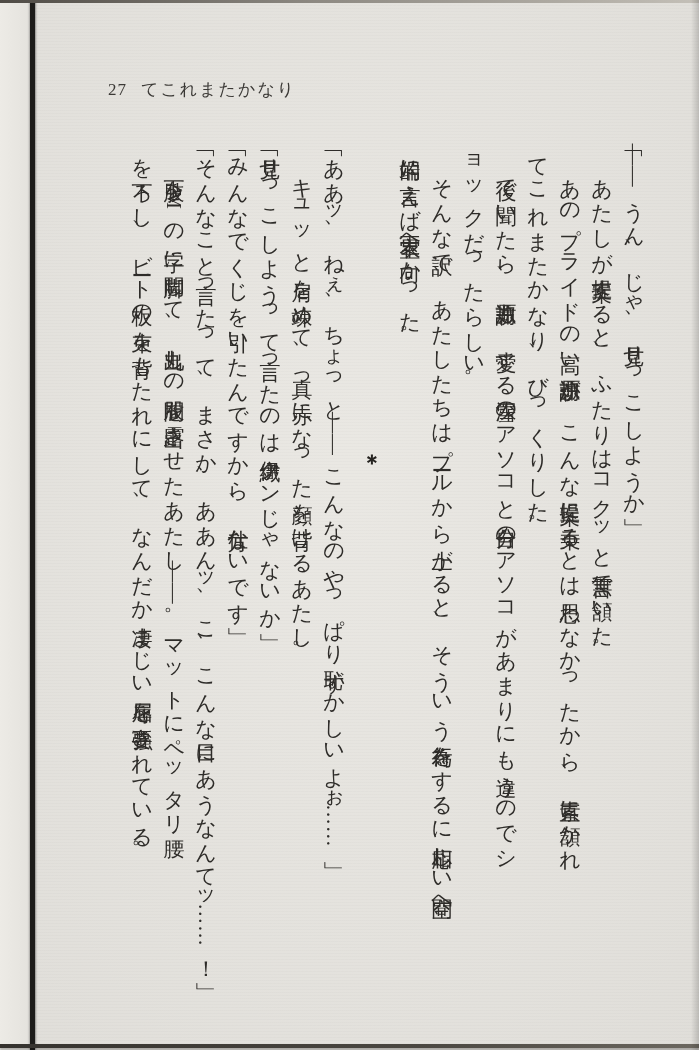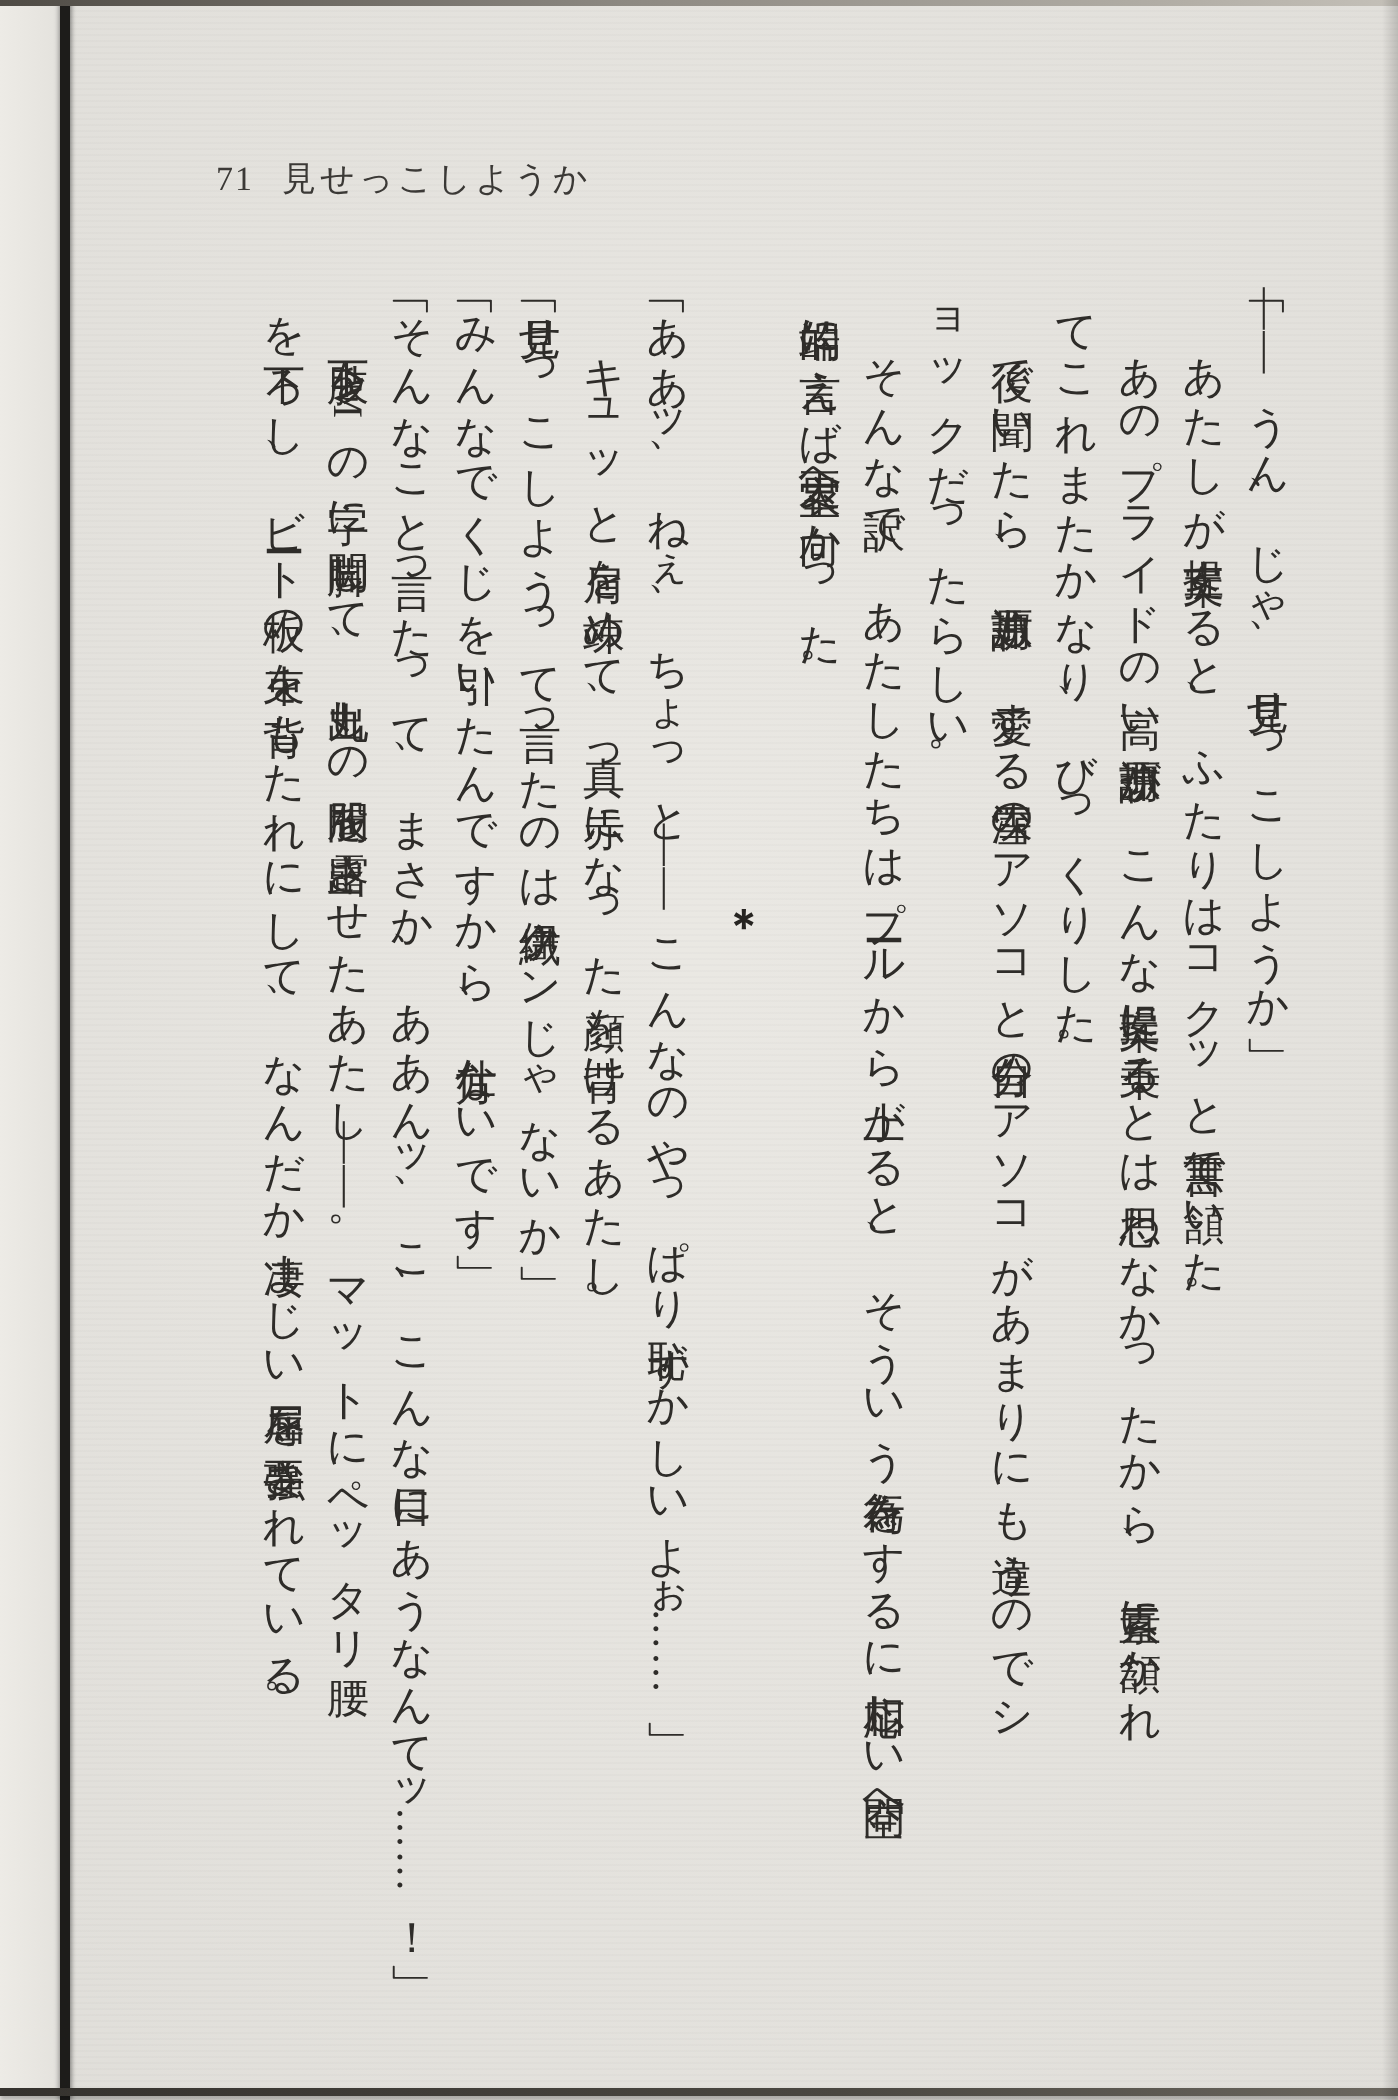--- a/index.html
+++ b/index.html
@@ -73,21 +73,21 @@
 <body>
 
 <div class="page">
   <div class="edge-left-paper"></div>
   <div class="edge-left-bar"></div>
   <div class="edge-top"></div>
   <div class="edge-bottom"></div>
   <div class="edge-right"></div>
 
   <div class="header">
-    <span class="pagenum">71</span><span>見せっこしようか</span>
+    <span class="pagenum">27</span><span>てこれまたかなり</span>
   </div>
 
   <div class="text-body" id="text-body">
       <div class="line">「――うん、じゃ、見せっこしようか」</div>
       <div class="line indent">あたしが提案すると、ふたりはコクッと無言で頷いた。</div>
       <div class="line indent">あのプライドの高い諏訪原が、こんな提案に乗るとは思わなかったから、素直に頷かれ</div>
       <div class="line">てこれまたかなり、びっくりした。</div>
       <div class="line indent">後で聞いたら、諏訪原も、愛する深雪のアソコと自分のアソコがあまりにも違うのでシ</div>
       <div class="line">ョックだったらしい。</div>
       <div class="line indent">そんな訳で、あたしたちはプールから上がると、そういう行為をするに相応しい空間へ、</div>

